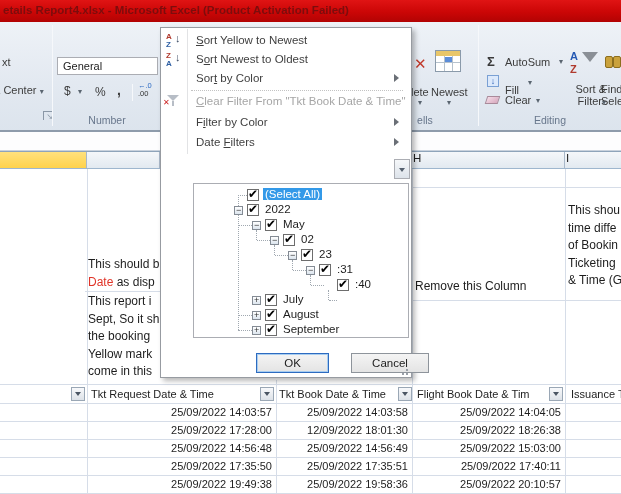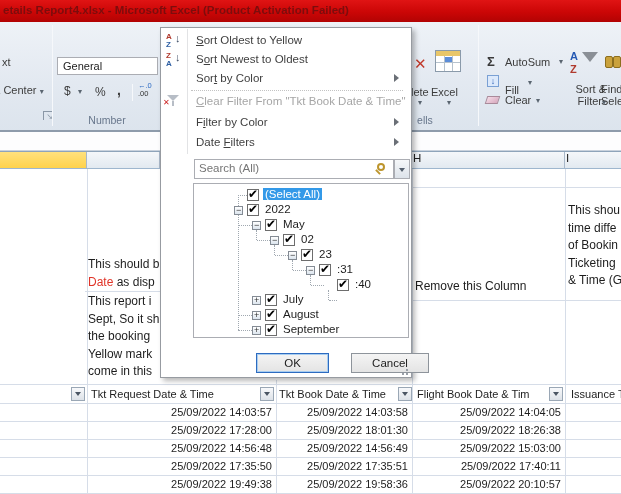--- a/index.html
+++ b/index.html
@@ -111,21 +111,21 @@
   <span class="abs" style="left:414px;top:33px;font-size:15px;font-weight:700;color:#c0392b;">✕</span>
   <div class="abs" style="left:435px;top:28px;width:26px;height:22px;border:1px solid #8a9aaa;background:#fff;">
     <div style="position:absolute;left:0;top:0;width:100%;height:5px;background:#e8c66a;"></div>
     <div style="position:absolute;left:8px;top:5px;width:1px;height:15px;background:#b6c2cd;"></div>
     <div style="position:absolute;left:16px;top:5px;width:1px;height:15px;background:#b6c2cd;"></div>
     <div style="position:absolute;left:0;top:11px;width:100%;height:1px;background:#b6c2cd;"></div>
     <div style="position:absolute;left:9px;top:6px;width:7px;height:5px;background:#5b8dd9;"></div>
   </div>
   <span class="abs rbtxt" style="left:411px;top:64px;">lete</span>
   <span class="abs dd" style="left:418px;top:76px;">▾</span>
-  <span class="abs rbtxt" style="left:431px;top:64px;">Excel</span>
+  <span class="abs rbtxt" style="left:431px;top:64px;">Newest</span>
   <span class="abs dd" style="left:447px;top:76px;">▾</span>
   <div class="abs grplabel" style="left:405px;top:92px;width:40px;">ells</div>
   <div class="abs vsep" style="left:478px;top:3px;height:101px;"></div>
 
   <span class="abs" style="left:487px;top:32px;font-size:13px;font-weight:700;color:#3a3a3a;">Σ</span>
   <span class="abs rbtxt" style="left:505px;top:34px;">AutoSum</span>
   <span class="abs dd" style="left:559px;top:35px;">▾</span>
   <div class="abs" style="left:487px;top:53px;width:12px;height:12px;border:1px solid #7aa0d4;background:#dce9fb;text-align:center;line-height:11px;font-size:9px;color:#2458b3;"><span>↓</span></div>
   <span class="abs rbtxt" style="left:505px;top:62px;">Fill</span>
   <span class="abs dd" style="left:528px;top:56px;">▾</span>
@@ -143,20 +143,21 @@
     <span>Filter</span><span class="dd">▾</span>
   </div>
   <div class="abs" style="left:605px;top:30px;width:16px;height:26px;">
     <div style="position:absolute;left:0;top:4px;width:8px;height:12px;background:#caa23c;border:1px solid #8c6e1e;border-radius:2px;"></div>
     <div style="position:absolute;left:8px;top:4px;width:8px;height:12px;background:#caa23c;border:1px solid #8c6e1e;border-radius:2px;"></div>
   </div>
   <div class="abs bigbtnlbl cut" style="left:601px;top:61px;width:20px;height:24px;text-align:left;">
     <span>Find</span><br>
     <span>Sele</span>
   </div>
+  <div class="abs grplabel" style="left:480px;top:92px;width:140px;">Editing</div>
 </div>
 <div class="abs ribbon-bottom"></div>
 
 <div class="abs formulastrip"></div>
 
 <div class="abs colhdr" style="left:0;width:621px;"></div>
 <div class="abs" style="left:0;top:152px;width:87px;height:16px;background:linear-gradient(180deg,#ffe17d,#ffd24b);border-right:1px solid #a9b8c9;"></div>
 <div class="abs" style="left:88px;top:152px;width:72px;height:16px;border-right:1px solid #a9b8c9;"></div>
 <div class="abs" style="left:413px;top:152px;width:152px;height:16px;border-right:1px solid #a9b8c9;">
   <span class="letter">H</span>
@@ -218,21 +219,21 @@
 <div class="abs filterbtn" style="left:549px;top:387px;">
     <i></i>
   </div>
 
 <div class="abs">
   <div class="abs cellv" style="left:88px;top:406px;width:184px;text-align:right;">25/09/2022 14:03:57</div>
   <div class="abs cellv" style="left:280px;top:406px;width:128px;text-align:right;">25/09/2022 14:03:58</div>
   <div class="abs cellv" style="left:416px;top:406px;width:145px;text-align:right;">25/09/2022 14:04:05</div>
 
   <div class="abs cellv" style="left:88px;top:424px;width:184px;text-align:right;">25/09/2022 17:28:00</div>
-  <div class="abs cellv" style="left:280px;top:424px;width:128px;text-align:right;">25/09/2022 18:01:30</div>
+  <div class="abs cellv" style="left:280px;top:424px;width:128px;text-align:right;">12/09/2022 18:01:30</div>
   <div class="abs cellv" style="left:416px;top:424px;width:145px;text-align:right;">25/09/2022 18:26:38</div>
 
   <div class="abs cellv" style="left:88px;top:442px;width:184px;text-align:right;">25/09/2022 14:56:48</div>
   <div class="abs cellv" style="left:280px;top:442px;width:128px;text-align:right;">25/09/2022 14:56:49</div>
   <div class="abs cellv" style="left:416px;top:442px;width:145px;text-align:right;">25/09/2022 15:03:00</div>
 
   <div class="abs cellv" style="left:88px;top:460px;width:184px;text-align:right;">25/09/2022 17:35:50</div>
   <div class="abs cellv" style="left:280px;top:460px;width:128px;text-align:right;">25/09/2022 17:35:51</div>
   <div class="abs cellv" style="left:416px;top:460px;width:145px;text-align:right;">25/09/2022 17:40:11</div>
 
@@ -243,21 +244,21 @@
 
 <div class="abs menu">
   <div class="gutter"></div>
 
   <div class="sorticon" style="left:3px;top:5px;">
     <span class="l1">A</span>
       <span class="l2">Z</span>
       <span class="ar">↓</span>
   </div>
   <div class="mi" style="top:3px;">
-    <span class="lbl"><span></span><span class="accel">S</span><span>ort Oldest to Yellow</span></span>
+    <span class="lbl"><span></span><span class="accel">S</span><span>ort Yellow to Newest</span></span>
   </div>
 
   <div class="sorticon" style="left:3px;top:24px;">
     <span class="l1">Z</span>
       <span class="l2">A</span>
       <span class="ar">↓</span>
   </div>
   <div class="mi" style="top:41px;">
     <span class="lbl"><span>Sor</span><span class="accel">t</span><span> by Color</span></span>
     <span class="sub"></span>
@@ -281,26 +282,20 @@
   <div class="mi" style="top:85px;">
     <span class="lbl"><span>F</span><span class="accel">i</span><span>lter by Color</span></span>
     <span class="sub"></span>
   </div>
 
   <div class="mi" style="top:105px;">
     <span class="lbl"><span>Date </span><span class="accel">F</span><span>ilters</span></span>
     <span class="sub"></span>
   </div>
 
-  <div class="searchbox">
-    <input value="" placeholder="Search (All)" style="">
-    <span class="mag">
-        <i></i>
-      </span>
-  </div>
   <div class="searchdd">
       <i></i>
     </div>
 
   <div class="treebox">
     <div class="conn v" style="left:44px;top:11px;height:135px;"></div>
     <div class="conn h" style="left:44px;top:11px;width:9px;"></div>
     <div class="conn h" style="left:44px;top:41px;width:14px;"></div>
     <div class="conn v" style="left:62px;top:46px;height:10px;"></div>
     <div class="conn h" style="left:63px;top:56px;width:13px;"></div>

